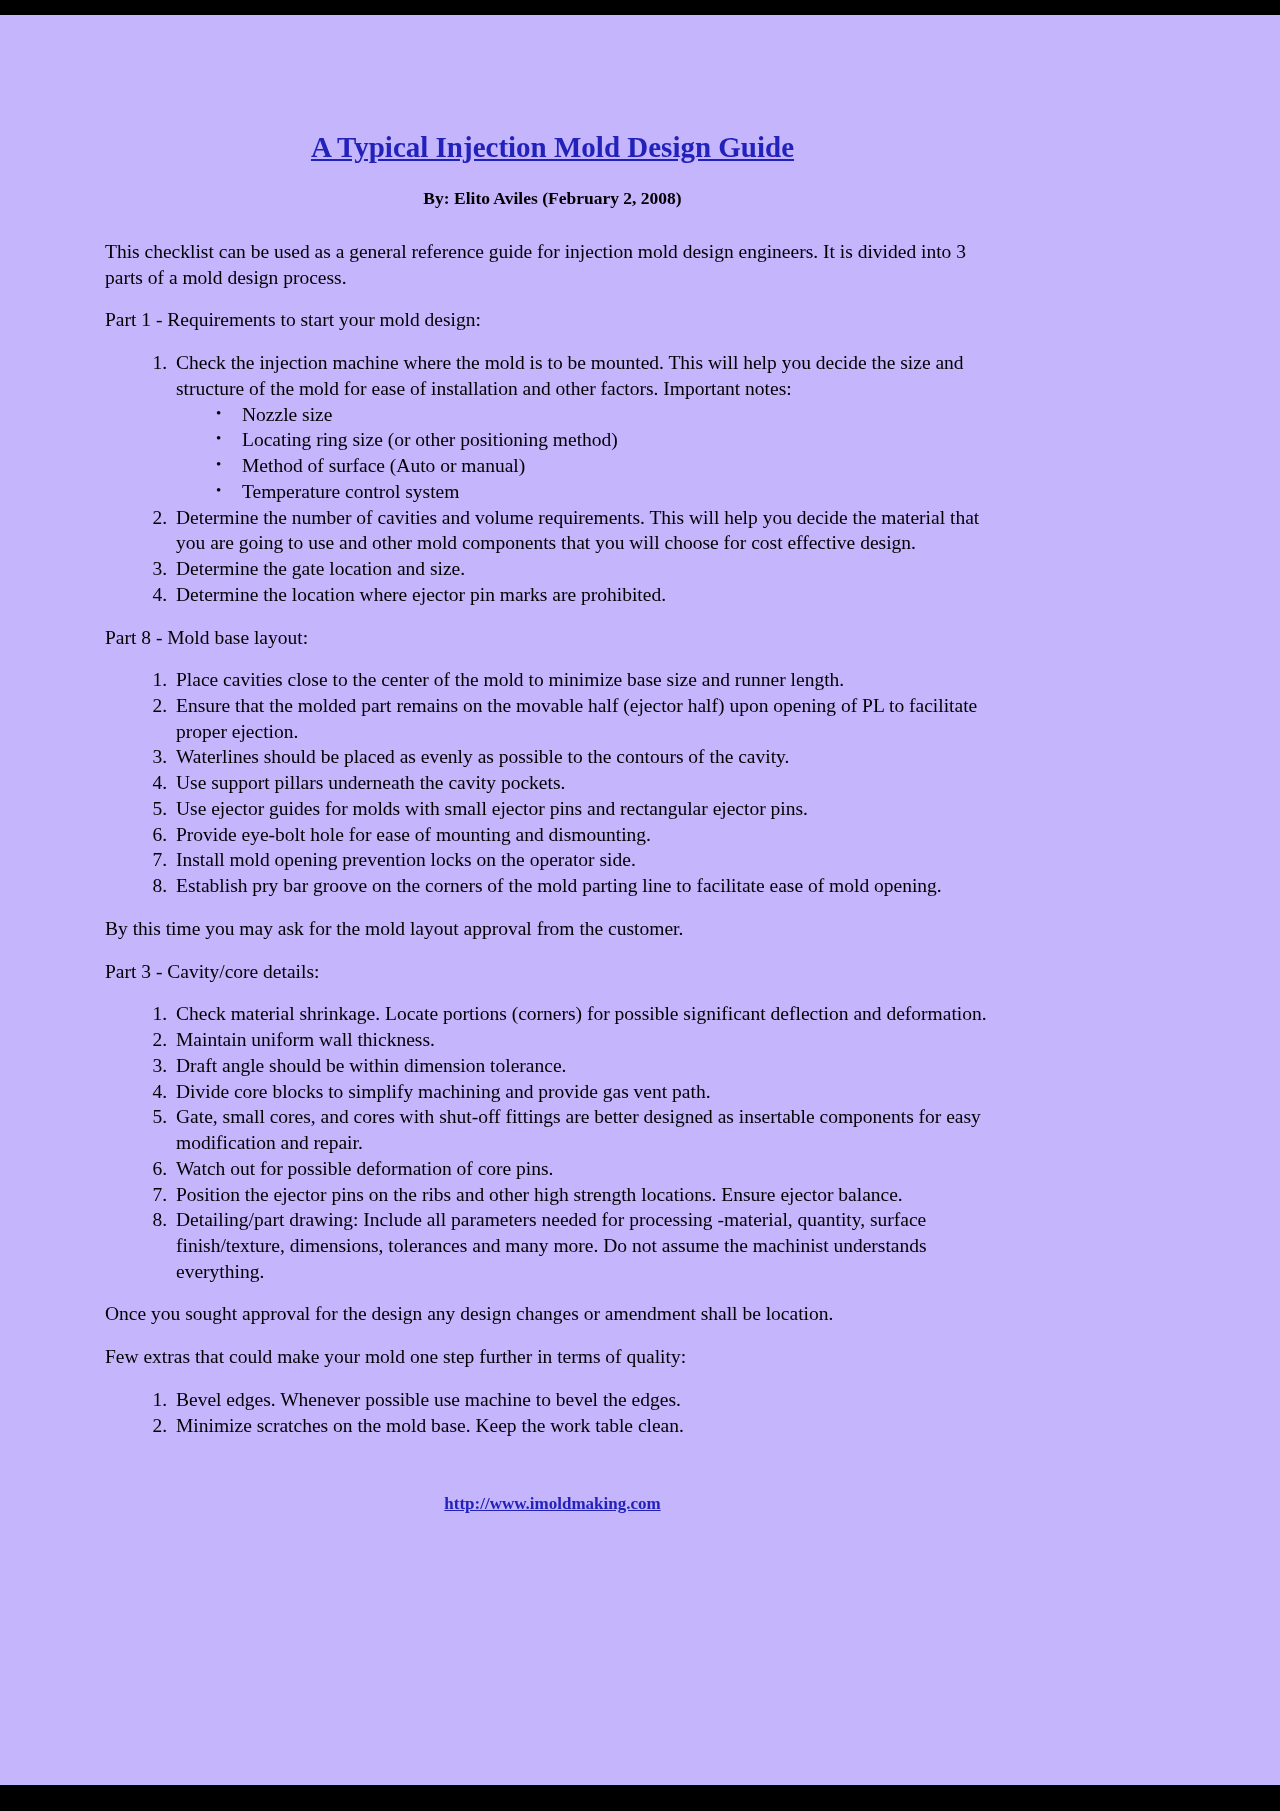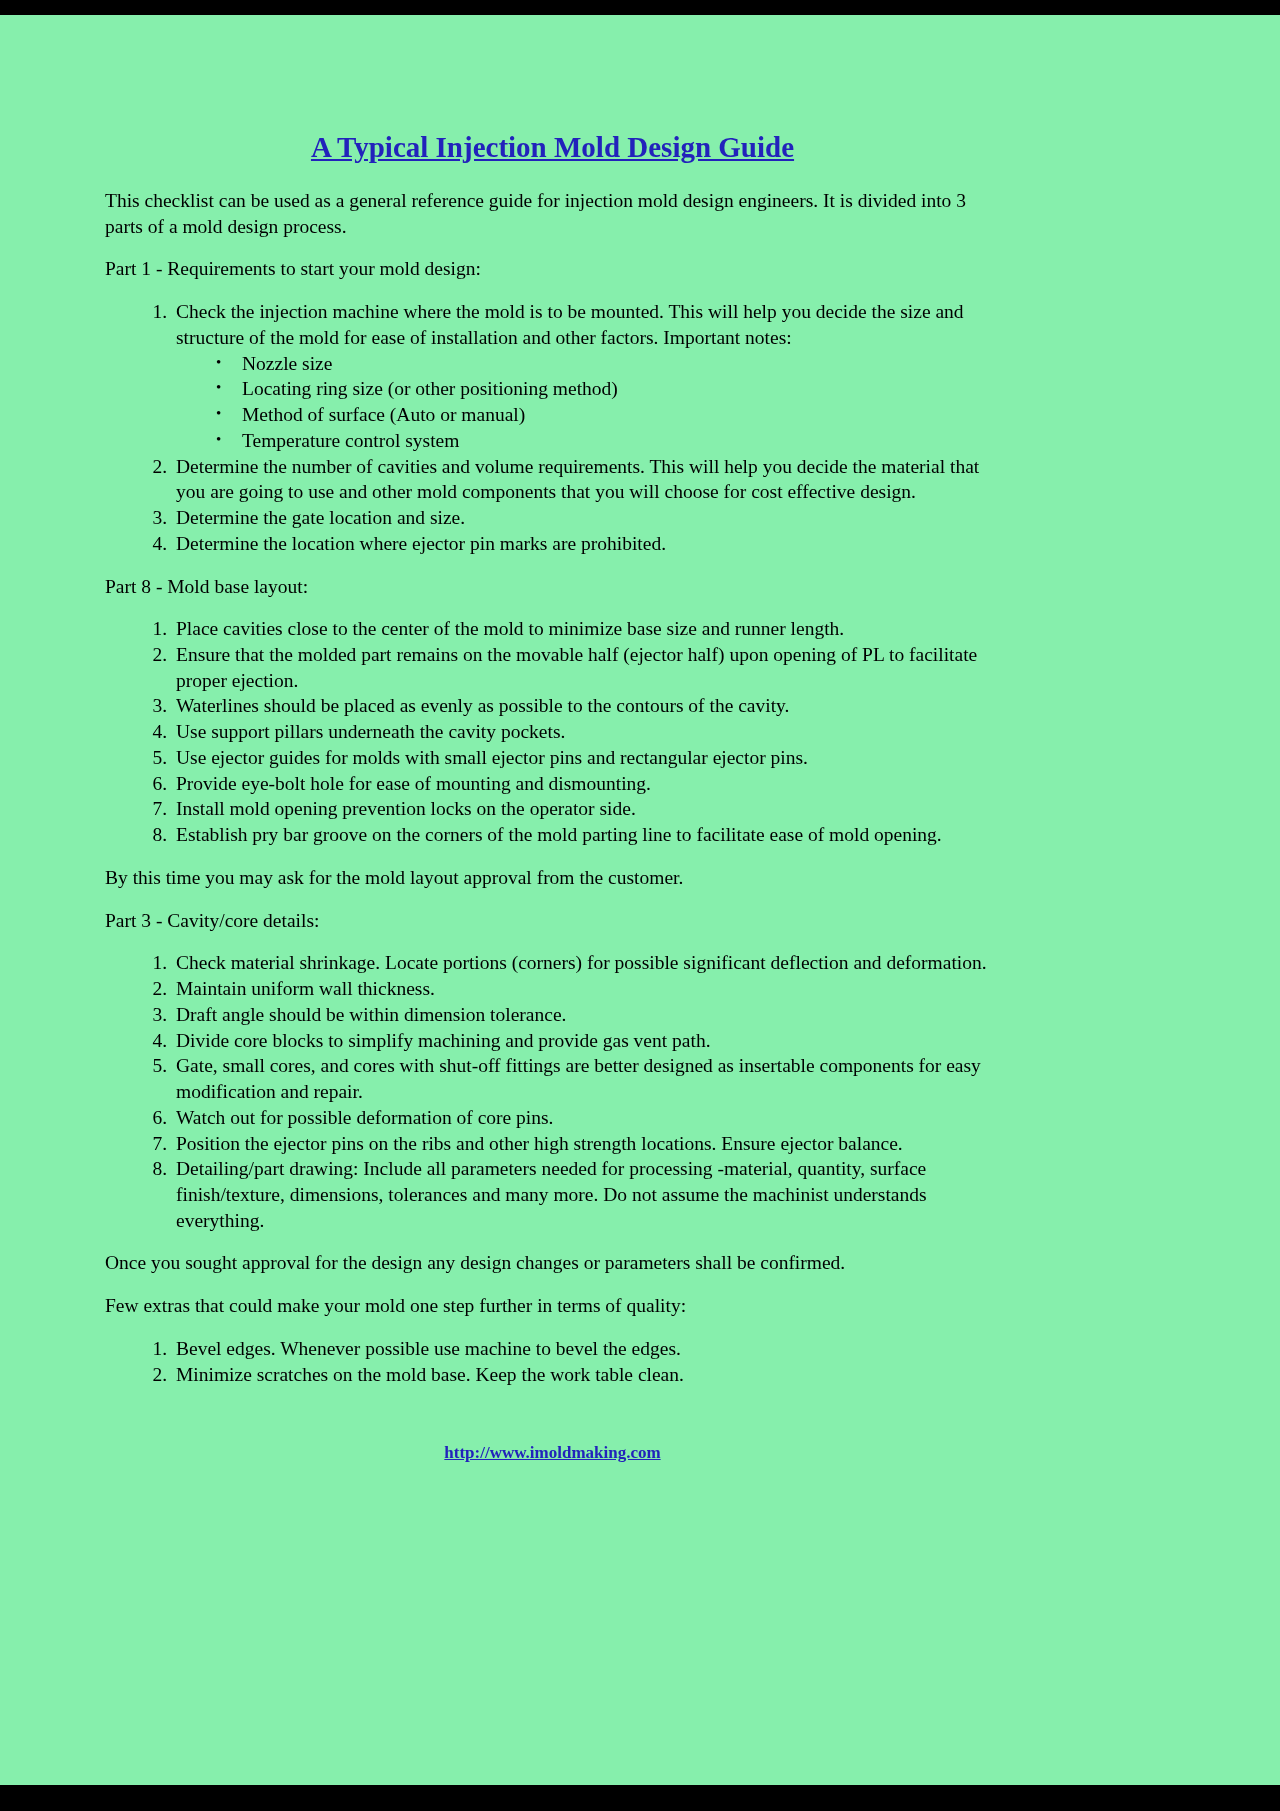--- a/index.html
+++ b/index.html
@@ -5,21 +5,21 @@
   * { margin: 0; padding: 0; box-sizing: border-box; }
   html, body { background: #000000; }
   body {
     width: 1280px;
     font-family: "Liberation Serif", "DejaVu Serif", serif;
     color: #000000;
   }
   .page {
     width: 1280px;
     min-height: 1770px;
-    background: #86efac;
+    background: #c4b5fd;
     margin: 15px 0 26px 0;
     padding: 116px 280px 60px 105px;
   }
   .content { width: 100%; }
   .doc-title {
     text-align: center;
     font-size: 29px;
     font-weight: bold;
     color: #2222bb;
     text-decoration: underline;
@@ -76,20 +76,21 @@
   }
 </style>
 </head>
 <body>
 
 <div class="page">
   <div class="content">
 
     <h1 class="doc-title">A Typical Injection Mold Design Guide</h1>
 
+    <div class="byline">By: Elito Aviles (February 2, 2008)</div>
 
     <p class="para">This checklist can be used as a general reference guide for injection mold design engineers. It is divided into 3 parts of a mold design process.</p>
 
     <p class="part-heading">Part 1 - Requirements to start your mold design:</p>
 
     <ol class="num-list">
       <li>
         <span>Check the injection machine where the mold is to be mounted. This will help you decide the size and structure of the mold for ease of installation and other factors. Important notes:</span>
         <ul class="sub-list">
           <li>Nozzle size</li>
@@ -124,21 +125,21 @@
       <li>Check material shrinkage. Locate portions (corners) for possible significant deflection and deformation.</li>
       <li>Maintain uniform wall thickness.</li>
       <li>Draft angle should be within dimension tolerance.</li>
       <li>Divide core blocks to simplify machining and provide gas vent path.</li>
       <li>Gate, small cores, and cores with shut-off fittings are better designed as insertable components for easy modification and repair.</li>
       <li>Watch out for possible deformation of core pins.</li>
       <li>Position the ejector pins on the ribs and other high strength locations. Ensure ejector balance.</li>
       <li>Detailing/part drawing: Include all parameters needed for processing -material, quantity, surface finish/texture, dimensions, tolerances and many more. Do not assume the machinist understands everything.</li>
     </ol>
 
-    <p class="para">Once you sought approval for the design any design changes or parameters shall be confirmed.</p>
+    <p class="para">Once you sought approval for the design any design changes or amendment shall be location.</p>
 
     <p class="part-heading">Few extras that could make your mold one step further in terms of quality:</p>
 
     <ol class="num-list">
       <li>Bevel edges. Whenever possible use machine to bevel the edges.</li>
       <li>Minimize scratches on the mold base. Keep the work table clean.</li>
     </ol>
 
     <div class="footer-link-wrap">
       <a class="footer-link">http://www.imoldmaking.com</a>

